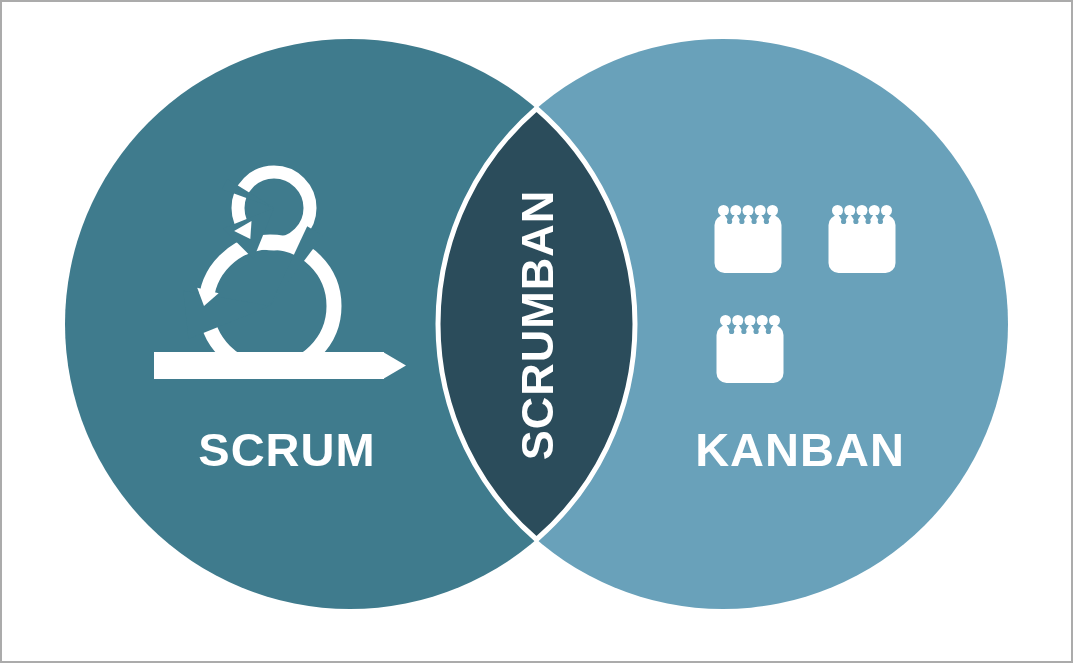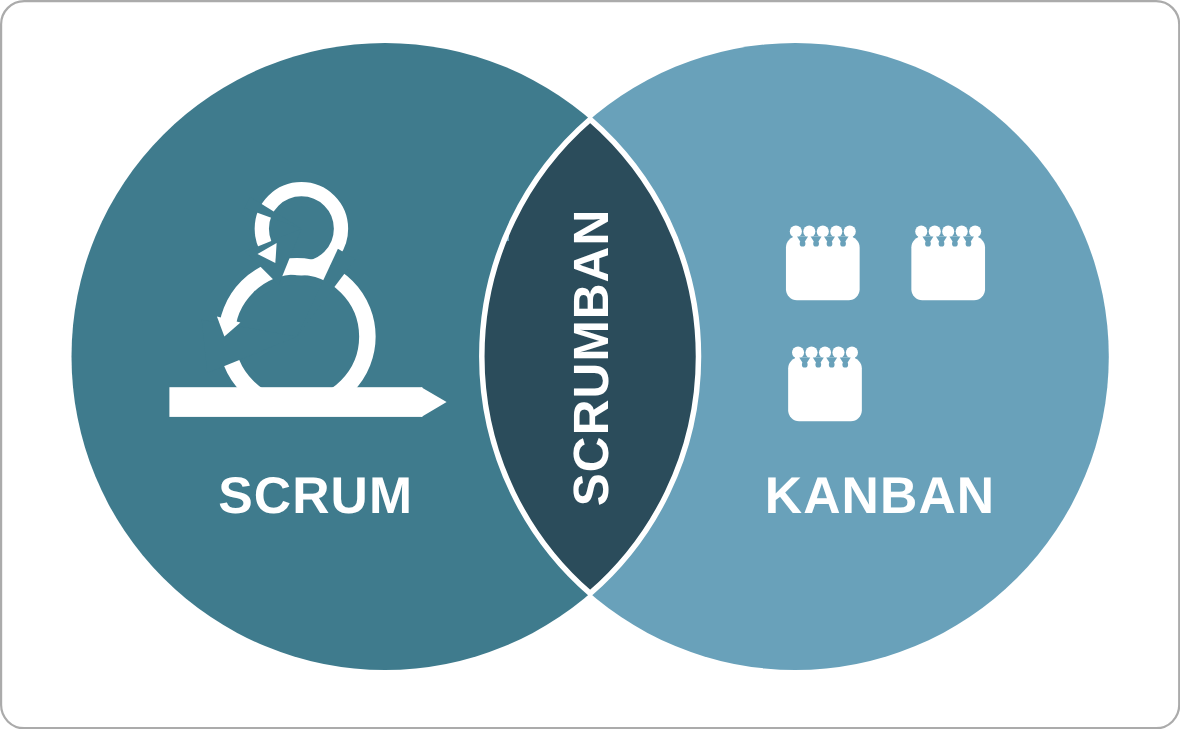--- a/index.html
+++ b/index.html
@@ -9,21 +9,20 @@
     font-family: "Liberation Sans", sans-serif;
   }
   .canvas {
     position: relative;
     width: 1073px;
     height: 663px;
     background: #ffffff;
     outline: 2px solid #ababab;
     outline-offset: -2px;
     overflow: hidden;
-    border-radius: 22px;
   }
   svg { display: block; }
   text.circle-label {
     font-family: "Liberation Sans", sans-serif;
     font-weight: 700;
     font-size: 47px;
     letter-spacing: 1px;
   }
   text.center-label {
     font-family: "Liberation Sans", sans-serif;

